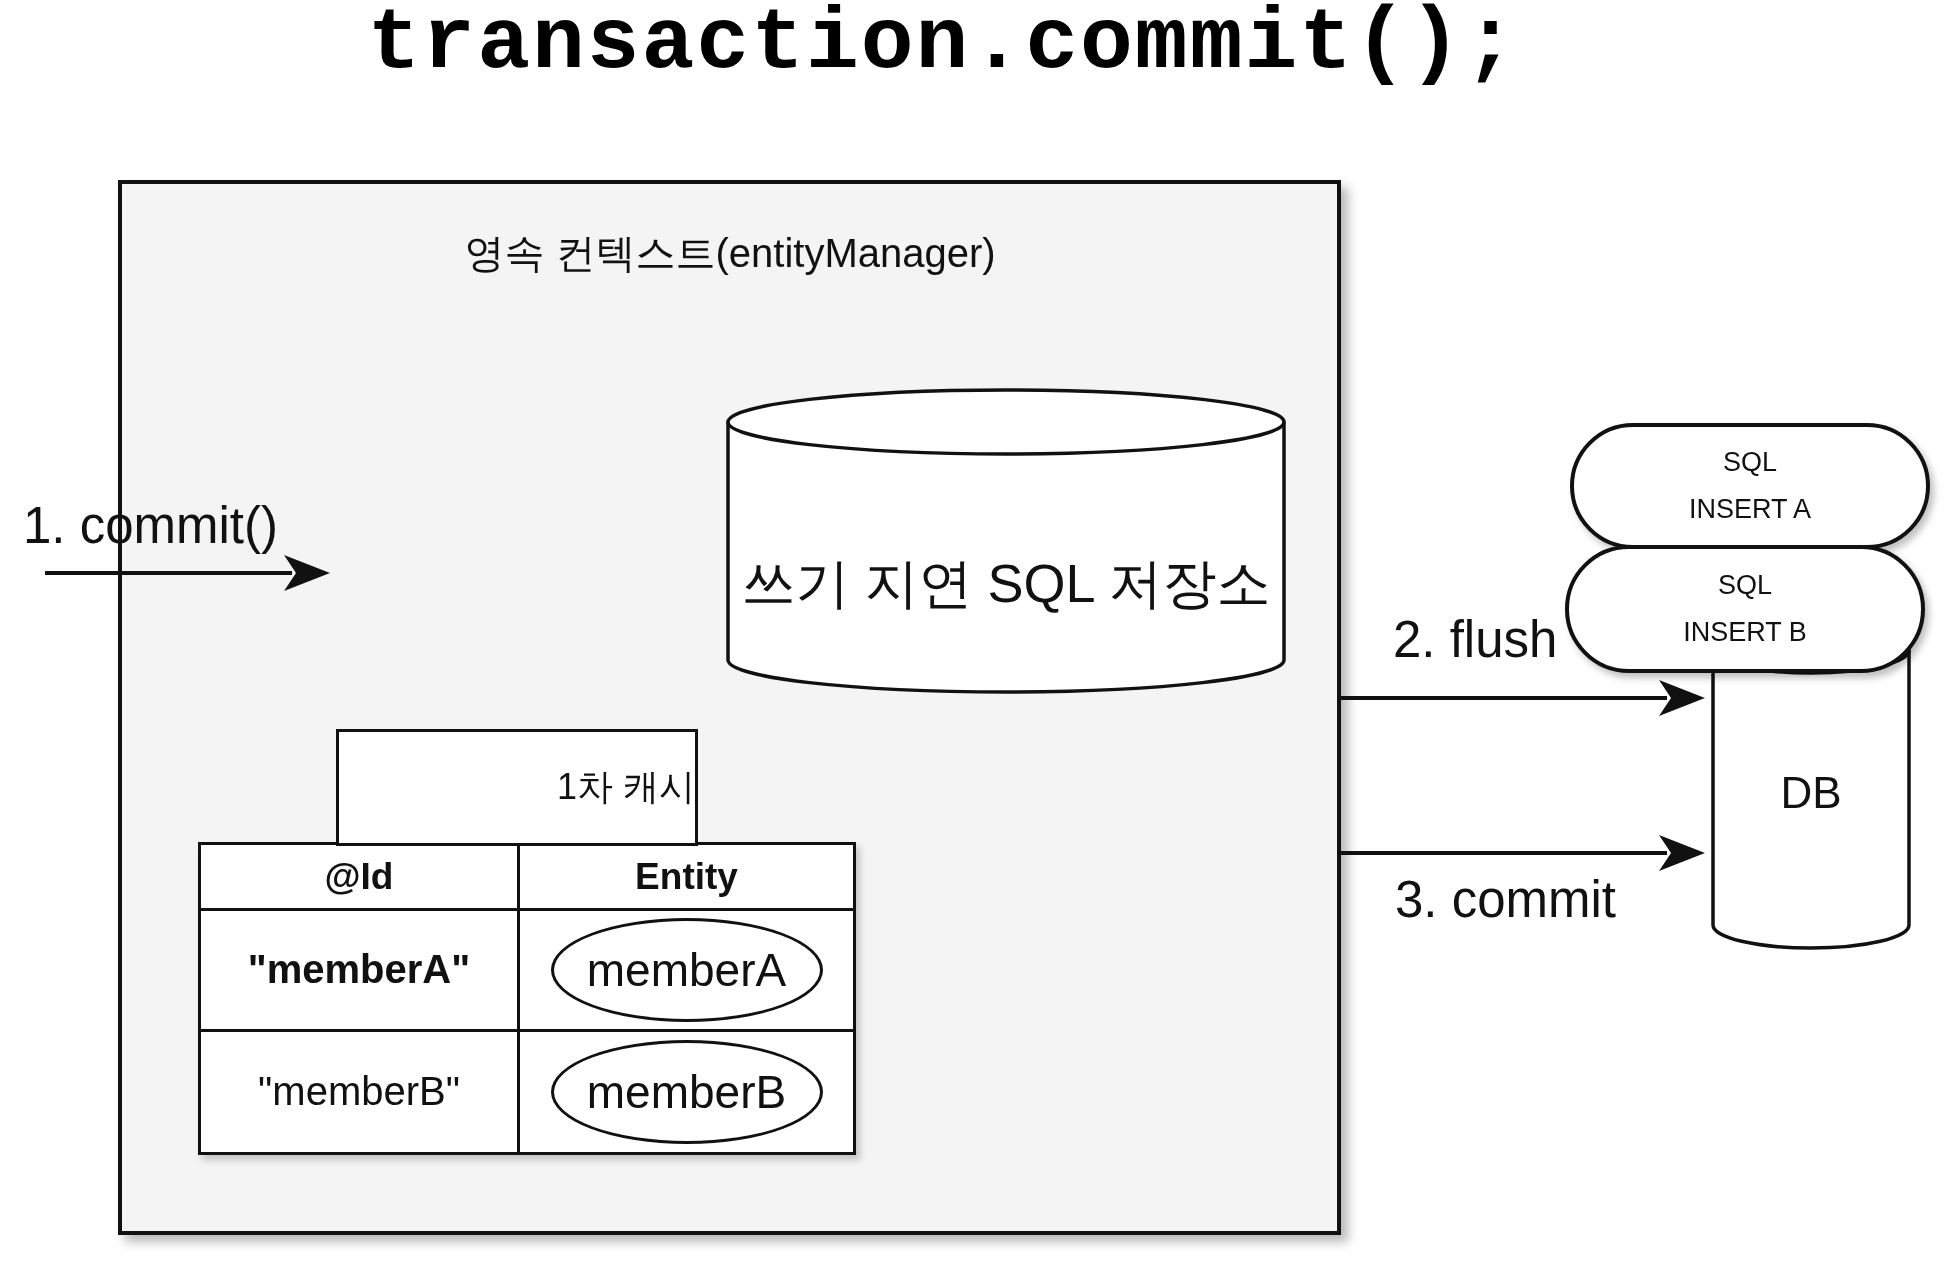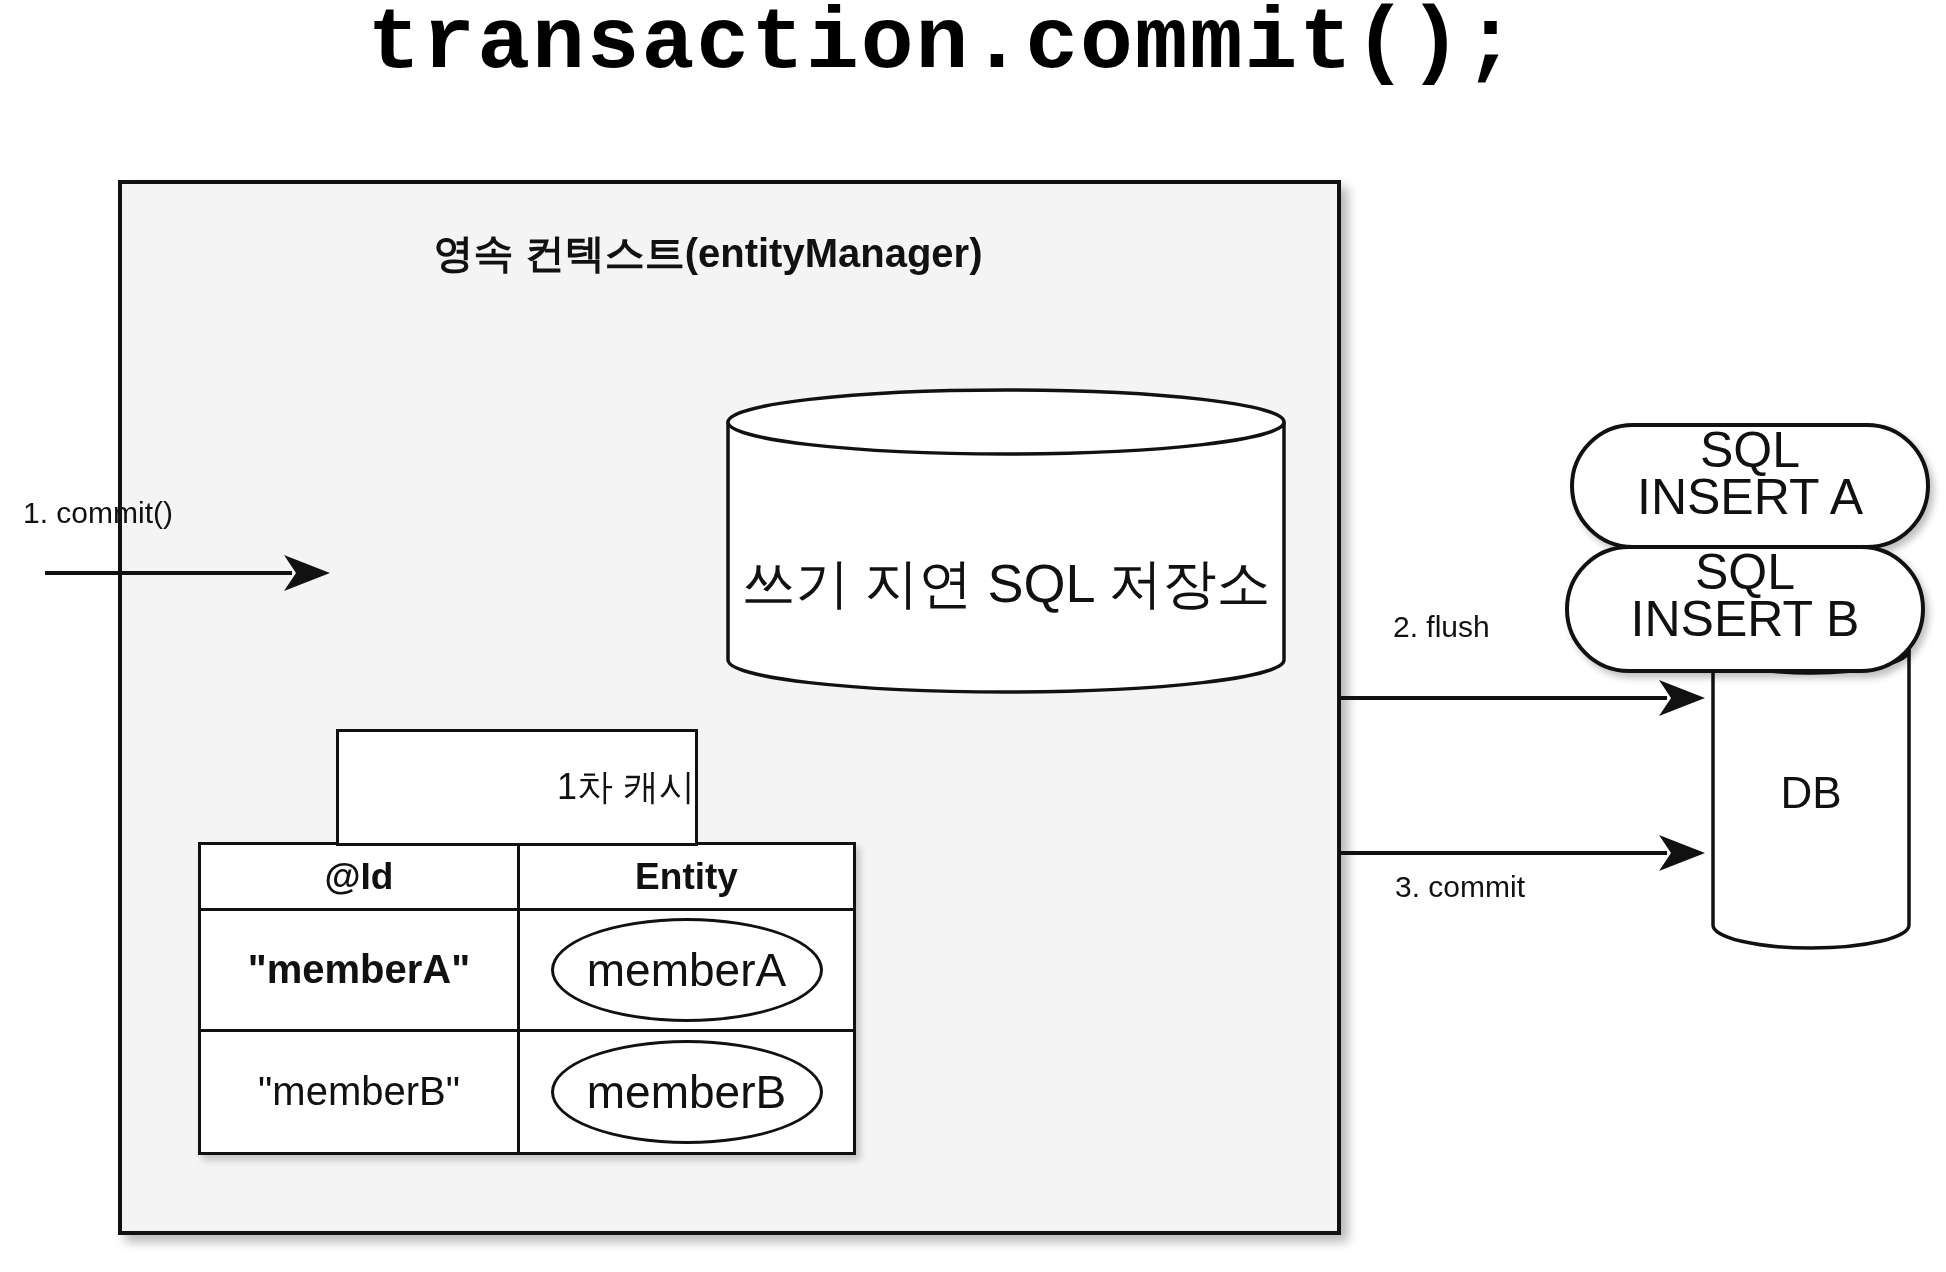--- a/index.html
+++ b/index.html
@@ -26,40 +26,40 @@
   .pcbox{
     position:absolute;
     left:118px;top:180px;width:1223px;height:1055px;
     background:#f4f4f4;
     border:4px solid #111;
     box-sizing:border-box;
     box-shadow:7px 7px 10px rgba(0,0,0,0.28);
   }
   .pcbox-label{
     position:absolute;
-    left:708px;top:226px;
-    transform:translateX(-50%);
-    font-size:40px;font-weight:bold;
+    left:730px;top:226px;
+    transform:translateX(-50%);
+    font-size:40px;font-weight:normal;
     white-space:nowrap;
   }
   svg.overlay{
     position:absolute;left:0;top:0;
     z-index:3;
   }
   .store-label{
     position:absolute;
     left:1006px;top:548px;
     transform:translateX(-50%);
     font-size:54px;
     white-space:nowrap;
     z-index:4;
   }
   .lbl{
     position:absolute;
-    font-size:30px;
+    font-size:51px;
     white-space:nowrap;
     z-index:4;
   }
   .lbl-commit1{left:23px;top:496px;}
   .lbl-flush{left:1393px;top:610px;}
   .lbl-commit3{left:1395px;top:870px;}
   .db-label{
     position:absolute;
     left:1811px;top:768px;
     transform:translateX(-50%);
@@ -67,23 +67,23 @@
     z-index:4;
   }
   .pill{
     position:absolute;
     width:360px;
     background:#ffffff;
     border:4px solid #111;
     border-radius:64px;
     box-sizing:border-box;
     display:flex;flex-direction:column;
-    align-items:center;justify-content:flex-start;
+    align-items:center;justify-content:center;
     z-index:5;
-    font-size:50px;line-height:47px;
+    font-size:27px;line-height:47px;
     box-shadow:4px 5px 7px rgba(0,0,0,0.25);
   }
   .pill-a{left:1570px;top:423px;height:126px;}
   .pill-b{left:1565px;top:545px;height:128px;}
   .cache-tab{
     position:absolute;
     left:336px;top:729px;width:362px;height:117px;
     background:#ffffff;
     border:3px solid #111;
     box-sizing:border-box;

